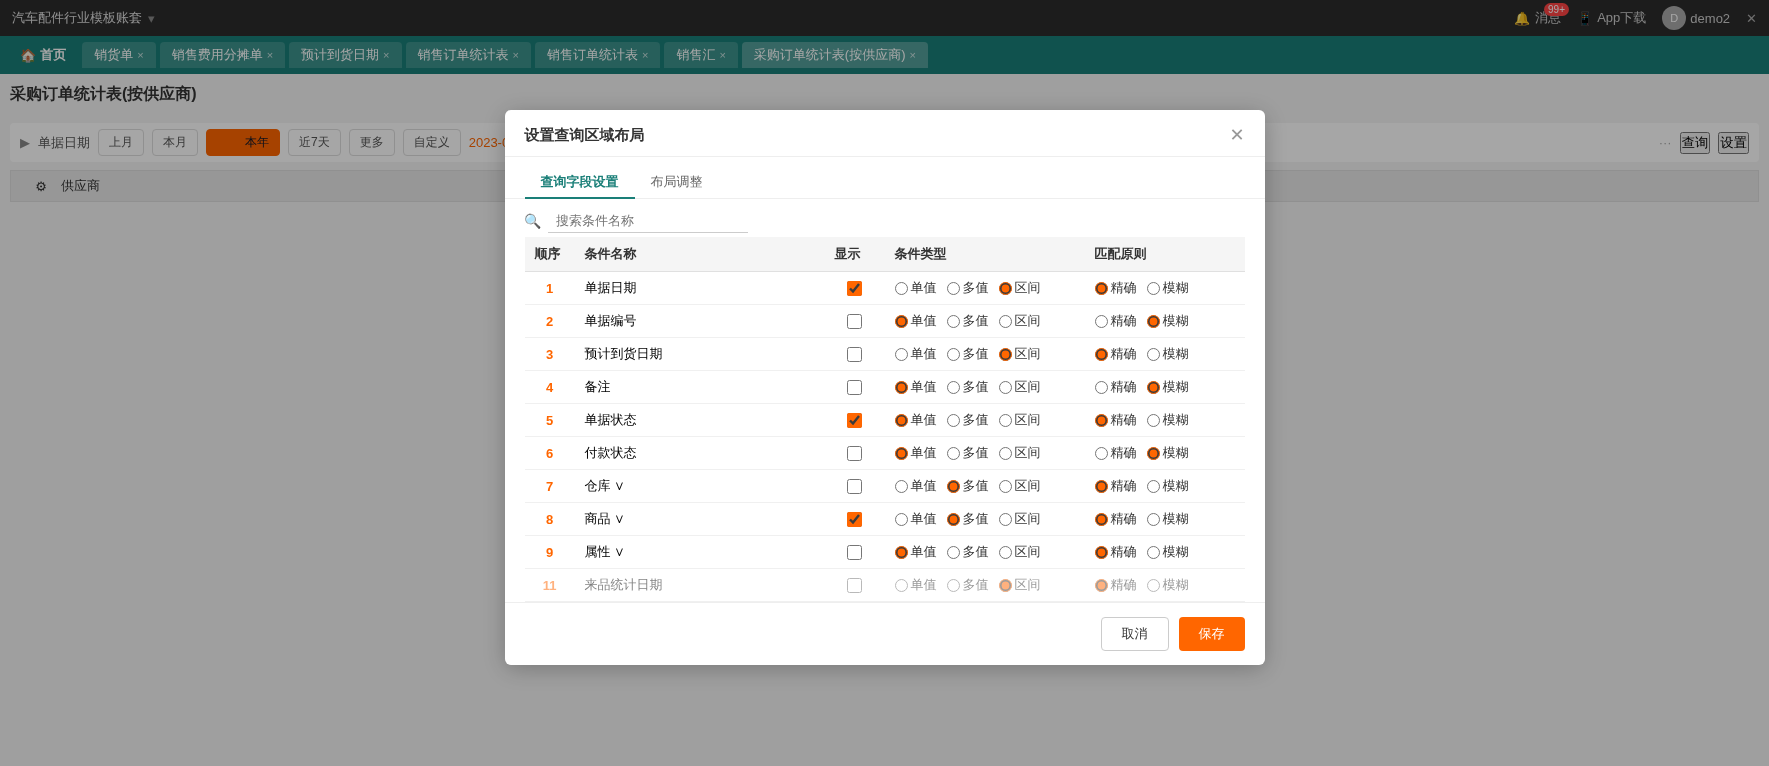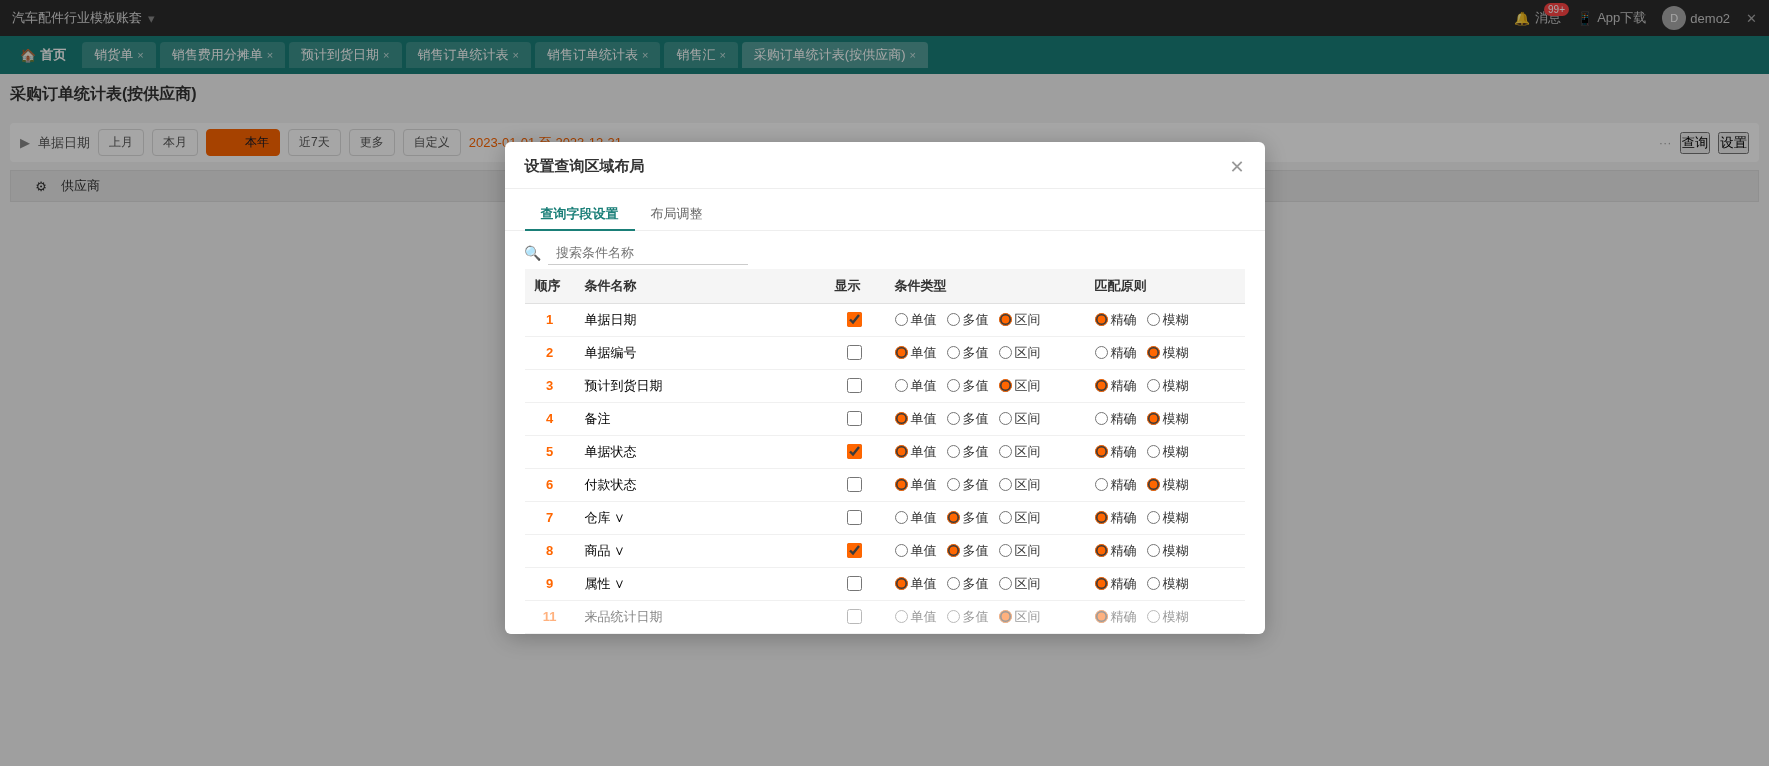--- a/index.html
+++ b/index.html
@@ -615,15 +615,19 @@
                 <div class="radio-group">
                   <label class="radio-label"><input type="radio" name="match-11" value="精确" checked="" style="">精确</label>
                   <label class="radio-label"><input type="radio" name="match-11" value="模糊" style="">模糊</label>
                 </div>
               </td>
             </tr>
           </tbody>
       </table>
     </div>
 
+    <div class="dialog-footer">
+      <button class="btn-cancel">取消</button>
+      <button class="btn-save">保存</button>
+    </div>
 
   </div>
 </div>
 
 </body></html>

